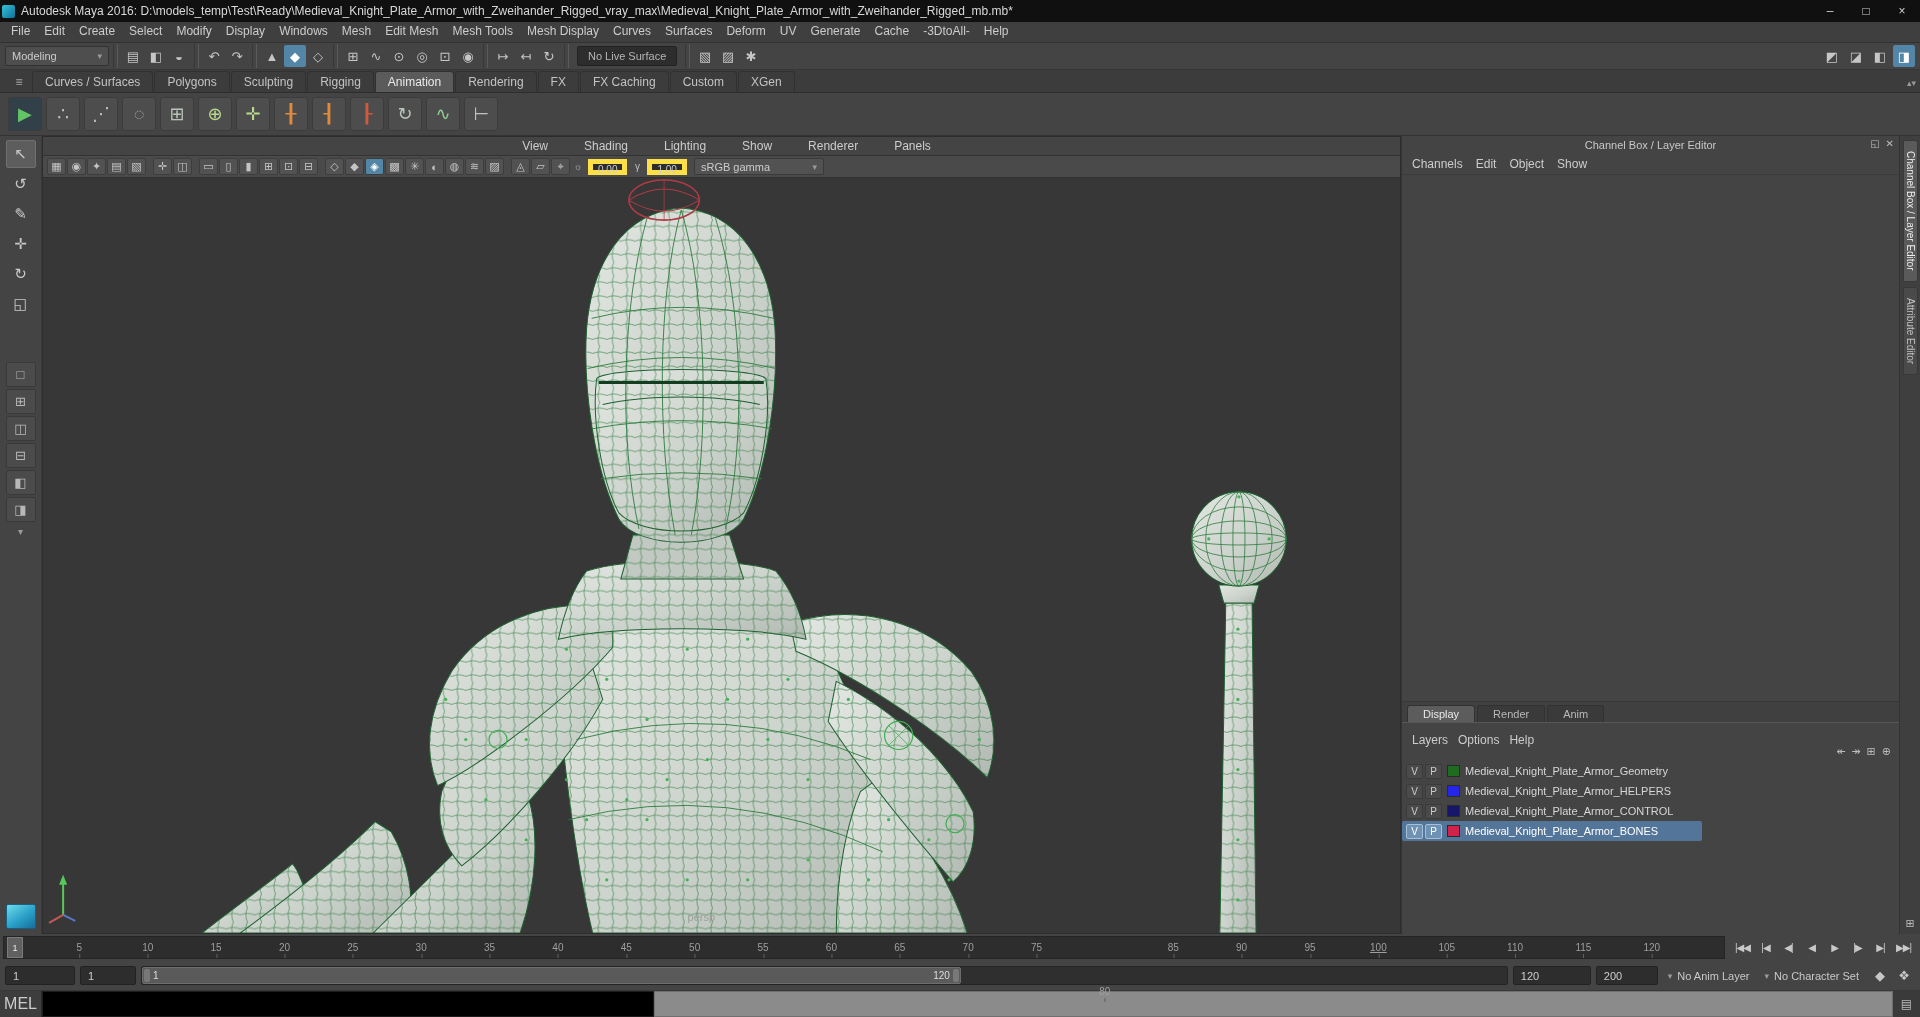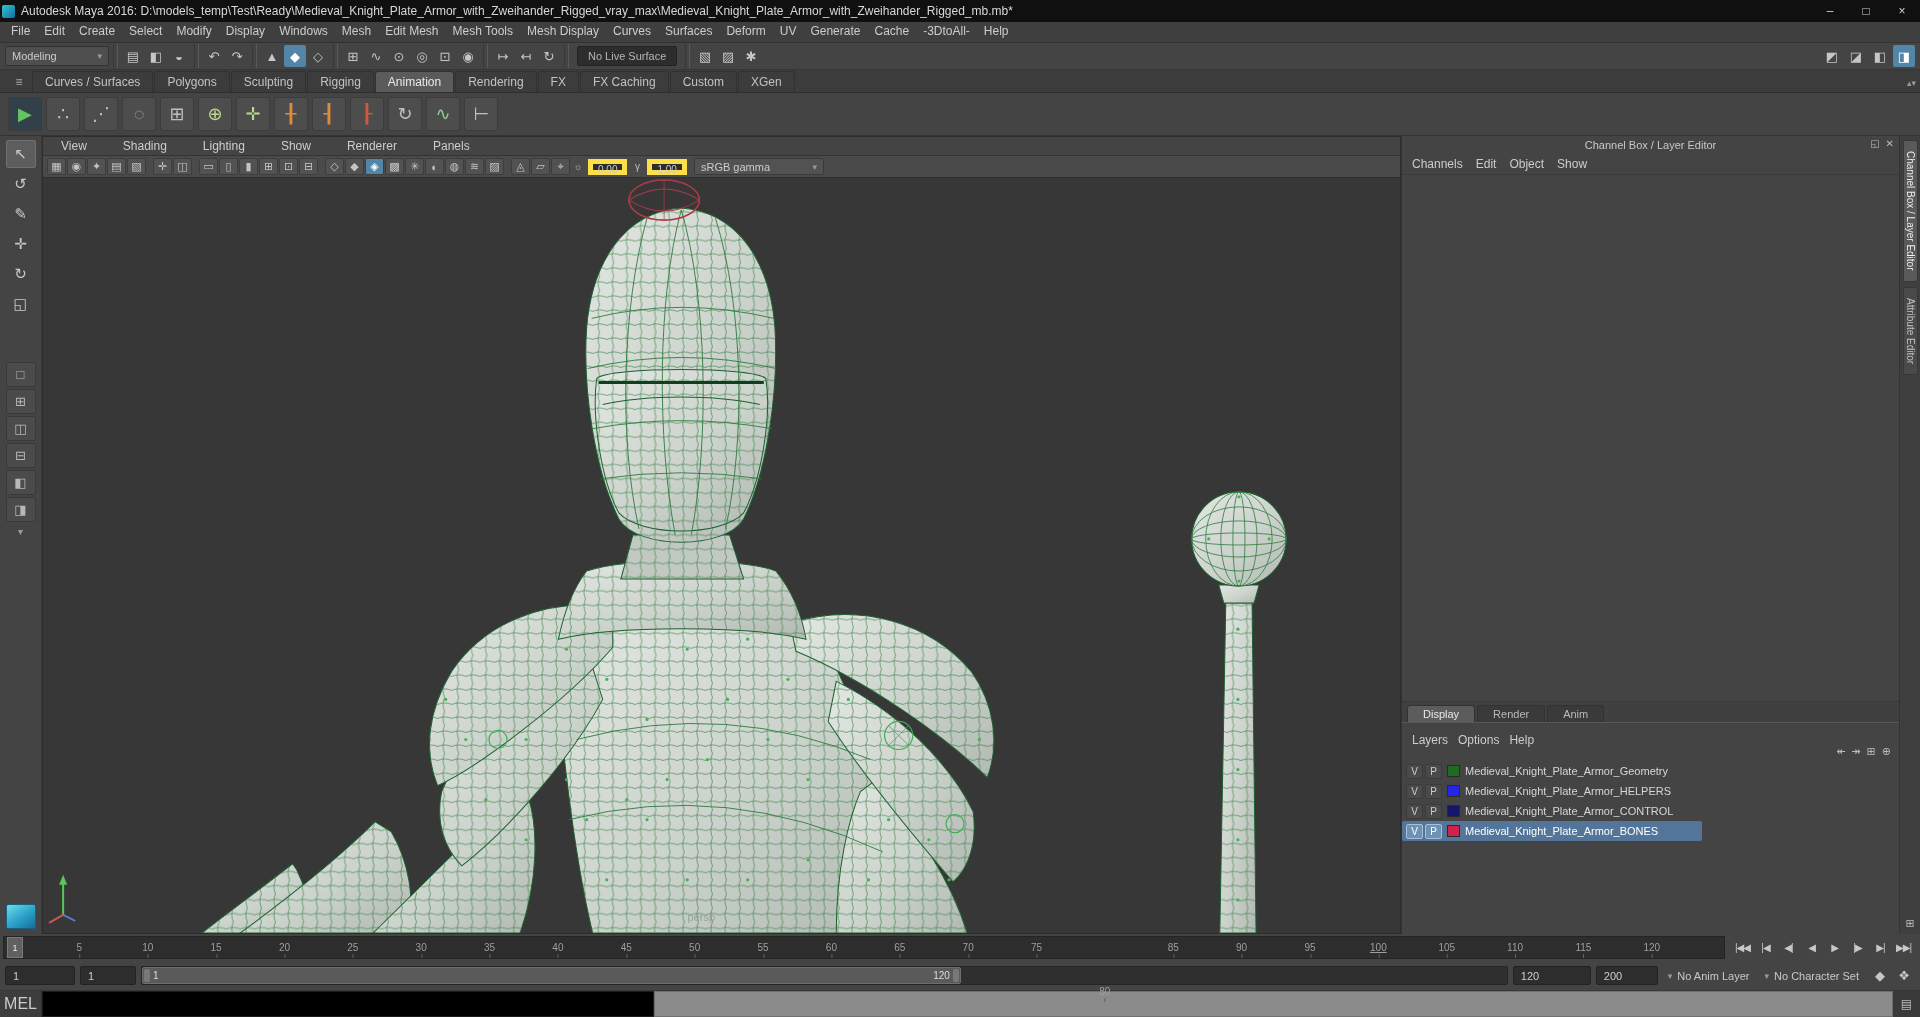--- a/index.html
+++ b/index.html
@@ -43,21 +43,21 @@
   .main { flex:1 1 auto; display:flex; min-height:0; }
   .toolbox { width:42px; background:#444; display:flex; flex-direction:column; align-items:center; padding-top:4px; gap:2px; border-right:1px solid #393939; flex:0 0 auto; }
   .tool-icon { width:30px; height:28px; display:flex; align-items:center; justify-content:center; font-size:15px; color:#c8c8c8; border-radius:2px; border:1px solid transparent; }
   .tool-icon.active { background:#5d5d5d; border-color:#707070; }
   .toolbox-spacer { height:40px; }
   .layout-icon { width:30px; height:25px; display:flex; align-items:center; justify-content:center; font-size:13px; color:#b8b8b8; background:#4b4b4b; border:1px solid #393939; border-radius:2px; }
   .toolbox-caret { color:#9a9a9a; font-size:10px; margin-top:2px; }
   .persp-layout-icon { width:30px; height:25px; background:linear-gradient(145deg,#6fdcec 0%,#2aa0c8 55%,#156e9a 100%); border-radius:2px; margin-top:auto; margin-bottom:5px; border:1px solid #1c5f80; }
 
   .viewport-col { flex:1 1 auto; display:flex; flex-direction:column; min-width:0; border:1px solid #2d2d2d; }
-  .vp-menubar { height:19px; background:#444; display:flex; align-items:center; padding-left:10px; gap:20px; border-bottom:1px solid #333; flex:0 0 auto; }
+  .vp-menubar { height:19px; background:#444; display:flex; align-items:center; padding-left:10px; gap:20px; border-bottom:1px solid #333; flex:0 0 auto;justify-content:center; }
   .vp-menu-item { padding:1px 8px; font-size:12px; color:#ccc; white-space:nowrap; }
   .vp-toolbar { height:22px; background:#4a4a4a; display:flex; align-items:center; padding:0 4px; gap:1px; border-bottom:1px solid #303030; flex:0 0 auto; }
   .vp-icon { width:19px; height:17px; display:flex; align-items:center; justify-content:center; font-size:11px; color:#c4c4c4; background:#525252; border:1px solid #3d3d3d; border-radius:2px; flex:0 0 auto; }
   .vp-icon.active { background:#5285a6; color:#fff; }
   .vp-sep { width:5px; flex:0 0 auto; }
   .vp-minicon { width:14px; text-align:center; font-size:10px; color:#bbb; flex:0 0 auto; }
   .vp-field { height:16px; background:#2d2d2d; border:5px solid #fde047; color:#ccc; font-size:10px; padding:0 5px; display:flex; align-items:flex-start; margin:0 2px; min-width:34px; flex:0 0 auto; }
   .vp-dd { height:17px; background:#525252; border:1px solid #3a3a3a; display:flex; align-items:center; justify-content:space-between; font-size:11px; padding:0 6px; min-width:130px; margin-left:4px; border-radius:2px; flex:0 0 auto; }
   .vp-canvas { flex:1 1 auto; position:relative; background:#373737; overflow:hidden; }
   .vp-canvas svg { position:absolute; inset:0; width:100%; height:100%; }

